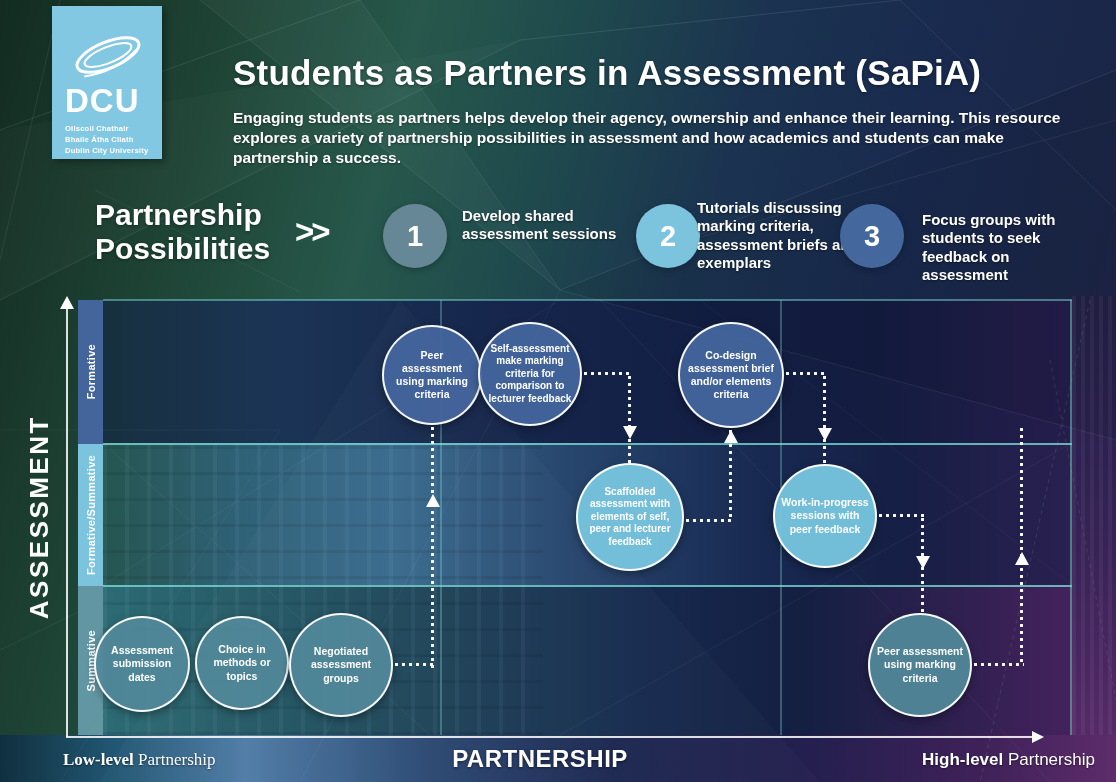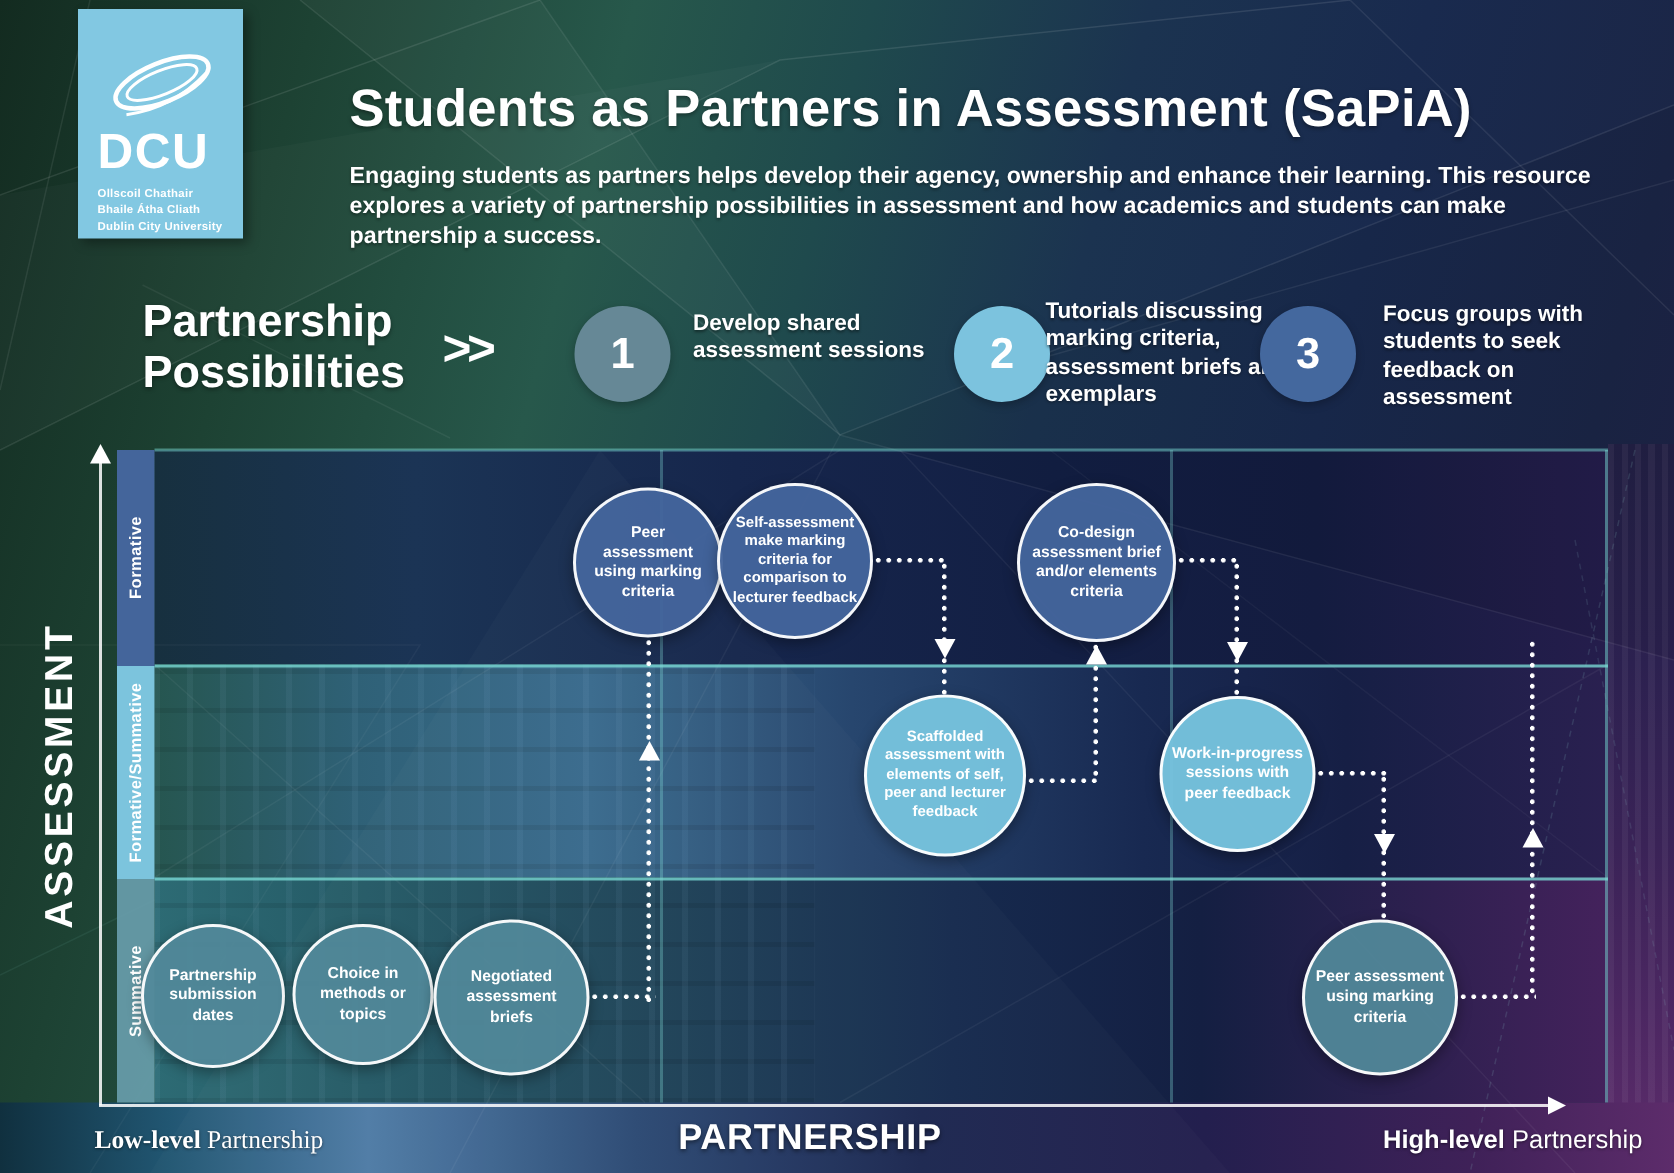--- a/index.html
+++ b/index.html
@@ -22,21 +22,21 @@
   .poss-heading{left:95px;top:198px;font-size:30px;font-weight:700;line-height:1.13;z-index:4;text-shadow:0 1px 3px rgba(0,0,0,.4);}
   .chevrons{left:295px;top:213px;font-size:33px;font-weight:800;letter-spacing:-3px;z-index:4;}
   .badge{width:64px;height:64px;border-radius:50%;display:flex;align-items:center;justify-content:center;
          font-size:29px;font-weight:700;z-index:4;box-shadow:0 2px 6px rgba(0,0,0,.25);}
   .bd1{left:383px;top:204px;background:rgba(111,143,160,.88);}
   .bd2{left:636px;top:204px;background:#7CC3DE;}
   .bd3{left:840px;top:204px;background:#44689E;}
   .ptext{font-size:15px;font-weight:700;line-height:1.22;z-index:4;text-shadow:0 1px 2px rgba(0,0,0,.45);}
   .pt1{left:462px;top:207px;width:190px;}
   .pt2{left:697px;top:199px;width:180px;}
-  .pt3{left:922px;top:201px;width:160px;}
+  .pt3{left:922px;top:211px;width:160px;}
   
   .prow{left:103px;width:969px;z-index:1;}
   .prow1{top:300px;height:143px;background:linear-gradient(90deg,#17303f 0%,#1b3455 18%,#16264c 40%,#131f44 62%,#141c40 80%,#251d4c 100%);}
   .prow2{top:443px;height:142px;background:linear-gradient(90deg,#265650 0%,#2f6177 14%,#3a6b8d 30%,#27466e 48%,#182951 68%,#161f45 82%,#2a2050 100%);}
   .prow3{top:585px;height:150px;background:linear-gradient(90deg,#2d6b74 0%,#235663 18%,#1f4458 34%,#162a4e 55%,#141f42 72%,#2f2050 88%,#44225c 100%);}
   .windows{left:103px;top:443px;width:440px;height:292px;z-index:1;opacity:.8;
     background:repeating-linear-gradient(90deg,rgba(180,220,255,.07) 0 4px,transparent 4px 22px),
                repeating-linear-gradient(0deg,rgba(0,0,0,.10) 0 3px,transparent 3px 26px);}
   .rightcol{left:1072px;top:296px;width:44px;height:486px;z-index:1;
     background:linear-gradient(180deg,#232046 0%,#2c2150 30%,#3a2357 55%,#4c2762 78%,#5e2d6c 100%);}
@@ -203,27 +203,27 @@
   <div class="abs bubble bb b3">
       <span>Co-design assessment brief and/or elements criteria</span>
     </div>
   <div class="abs bubble bl b5">
       <span>Scaffolded assessment with elements of self, peer and lecturer feedback</span>
     </div>
   <div class="abs bubble bl b6">
       <span>Work-in-progress sessions with peer feedback</span>
     </div>
   <div class="abs bubble bt b7">
-      <span>Partnership submission dates</span>
+      <span>Assessment submission dates</span>
     </div>
   <div class="abs bubble bt b8">
       <span>Choice in methods or topics</span>
     </div>
   <div class="abs bubble bt b9">
-      <span>Negotiated assessment briefs</span>
+      <span>Negotiated assessment groups</span>
     </div>
   <div class="abs bubble bt b10">
       <span>Peer assessment using marking criteria</span>
     </div>
 
   <div class="abs dh" style="left:393px;top:663px;width:44px;"></div>
   <div class="abs dv" style="left:431px;top:425px;height:243px;"></div>
   <div class="abs tri tri-up" style="left:426px;top:494px;"></div>
 
   <div class="abs dh" style="left:582px;top:372px;width:50px;"></div>

